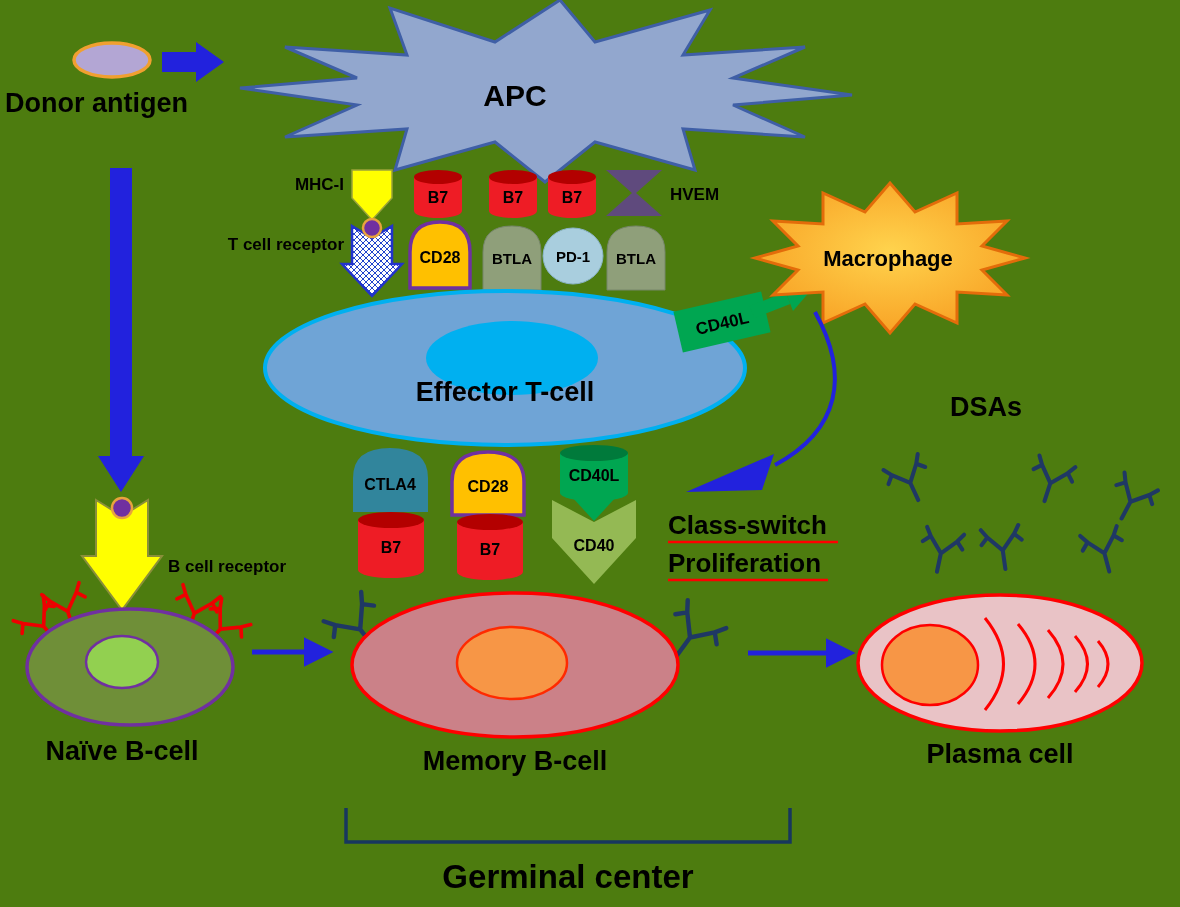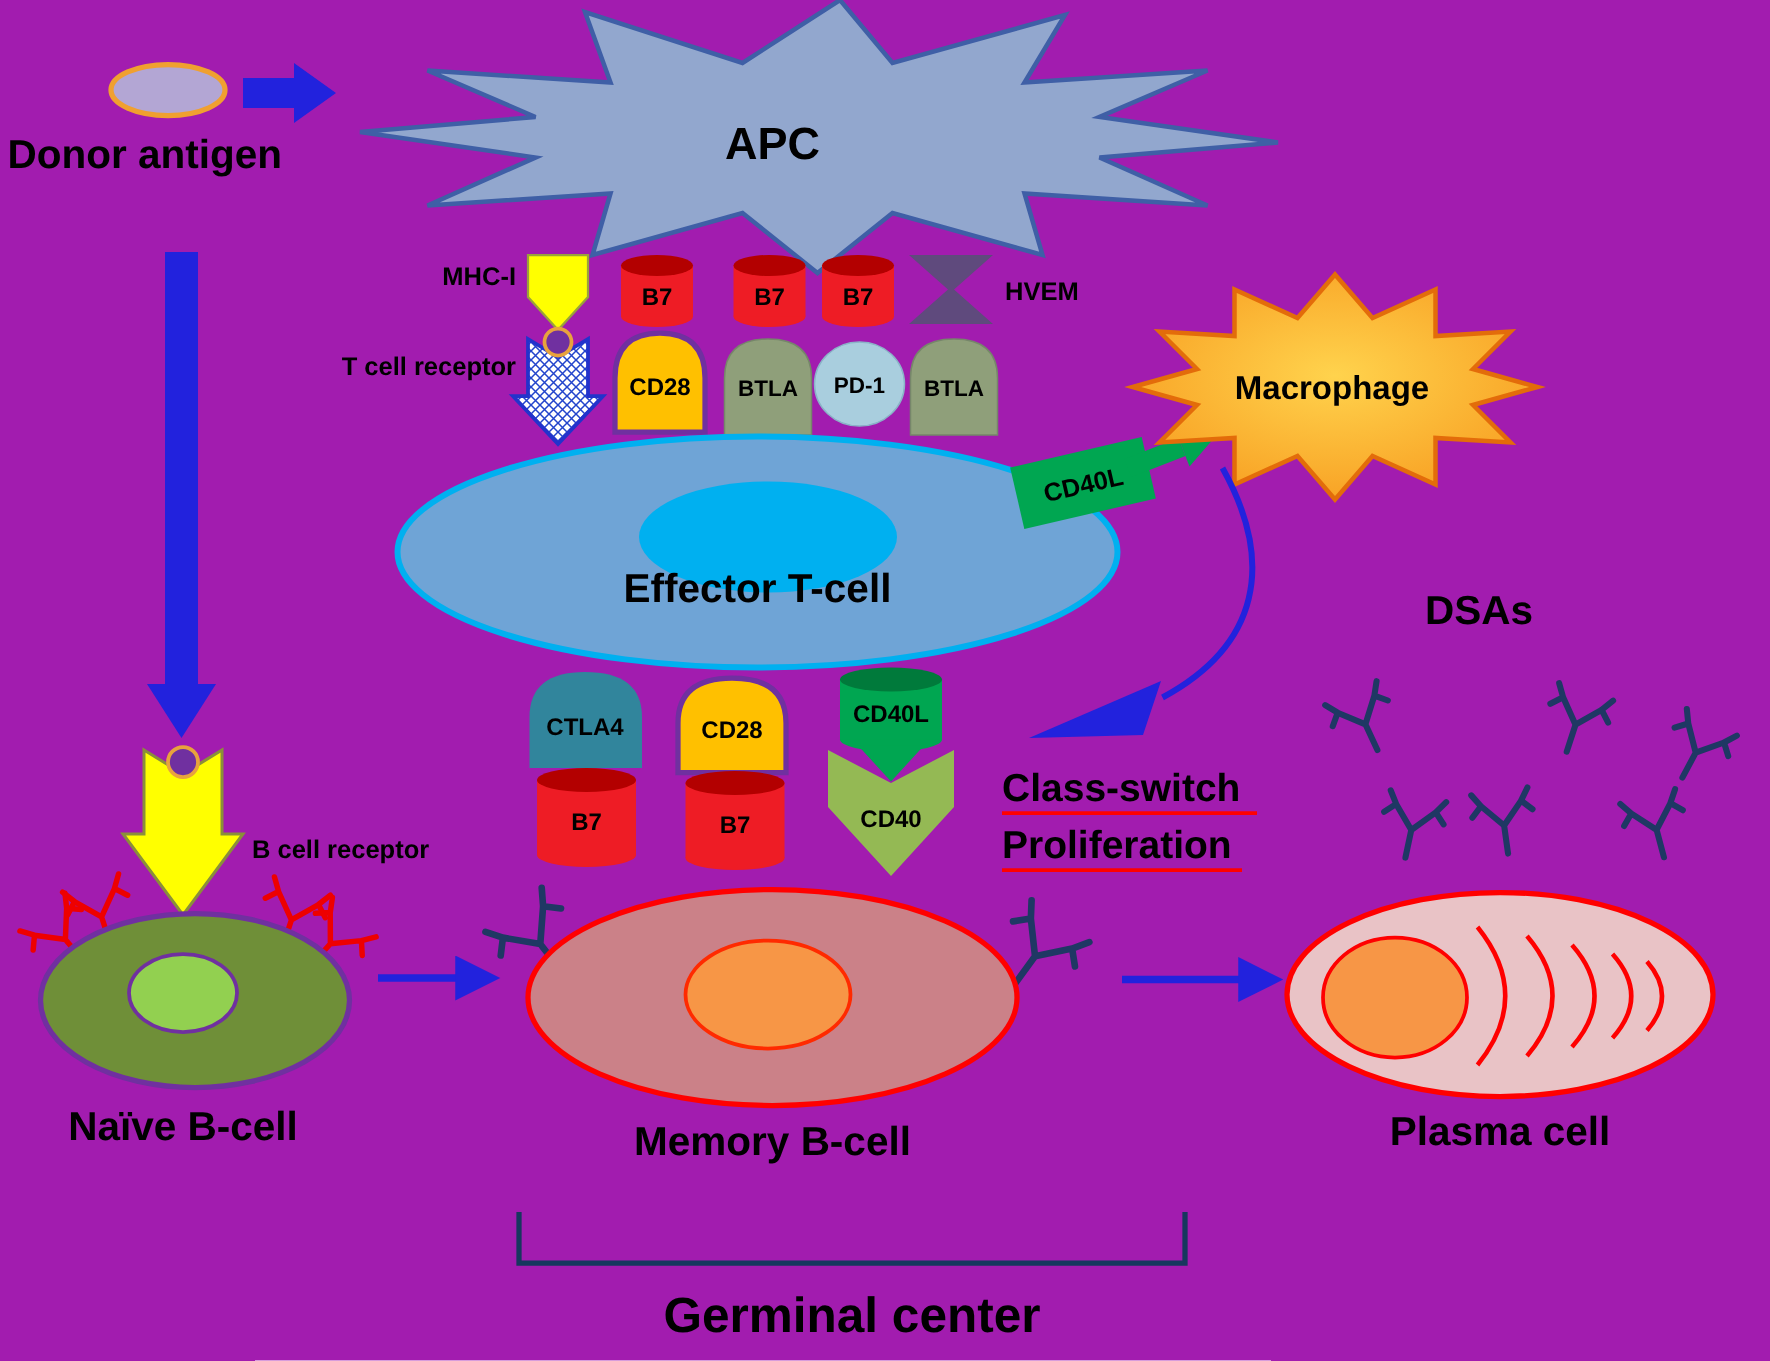--- a/index.html
+++ b/index.html
@@ -1,16 +1,16 @@
 <!DOCTYPE html>
 <html><head>
 <meta charset="utf-8">
 <style>
   html,body { margin:0; padding:0; background:#ffffff; }
-  .canvas { width:1180px; height:907px; position:relative; background:#a21caf; overflow:hidden; }
+  .canvas { width:1180px; height:907px; position:relative; background:#4d7c0f; overflow:hidden; }
   svg { display:block; }
   text { font-family:"Liberation Sans", sans-serif; font-weight:bold; fill:#000000; }
 </style>
 </head>
 <body>
 
 <div class="canvas">
 <svg width="1180" height="907" viewBox="0 0 1180 907">
   <defs>
     <pattern id="crosshatch" width="6" height="6" patternUnits="userSpaceOnUse">

